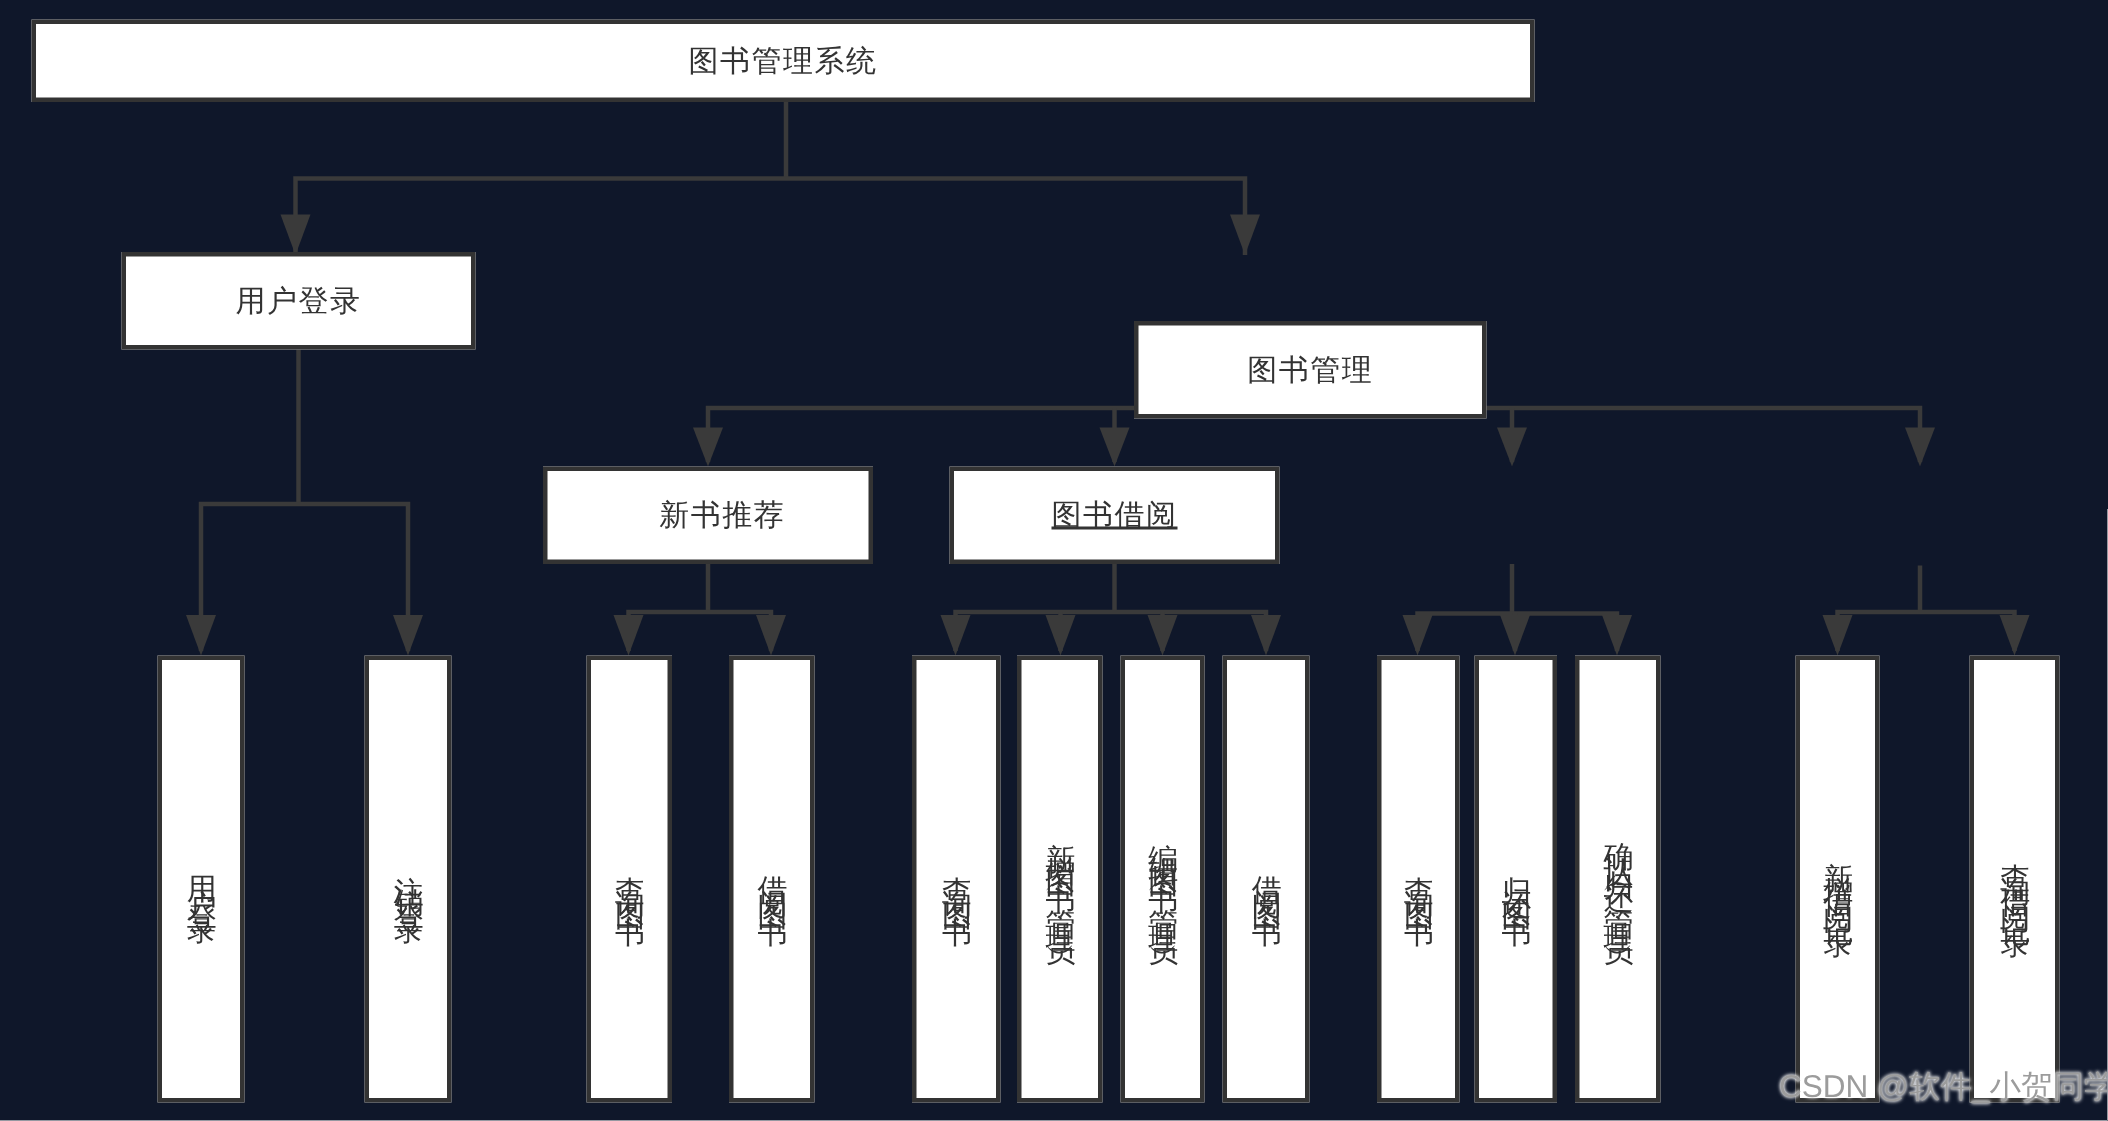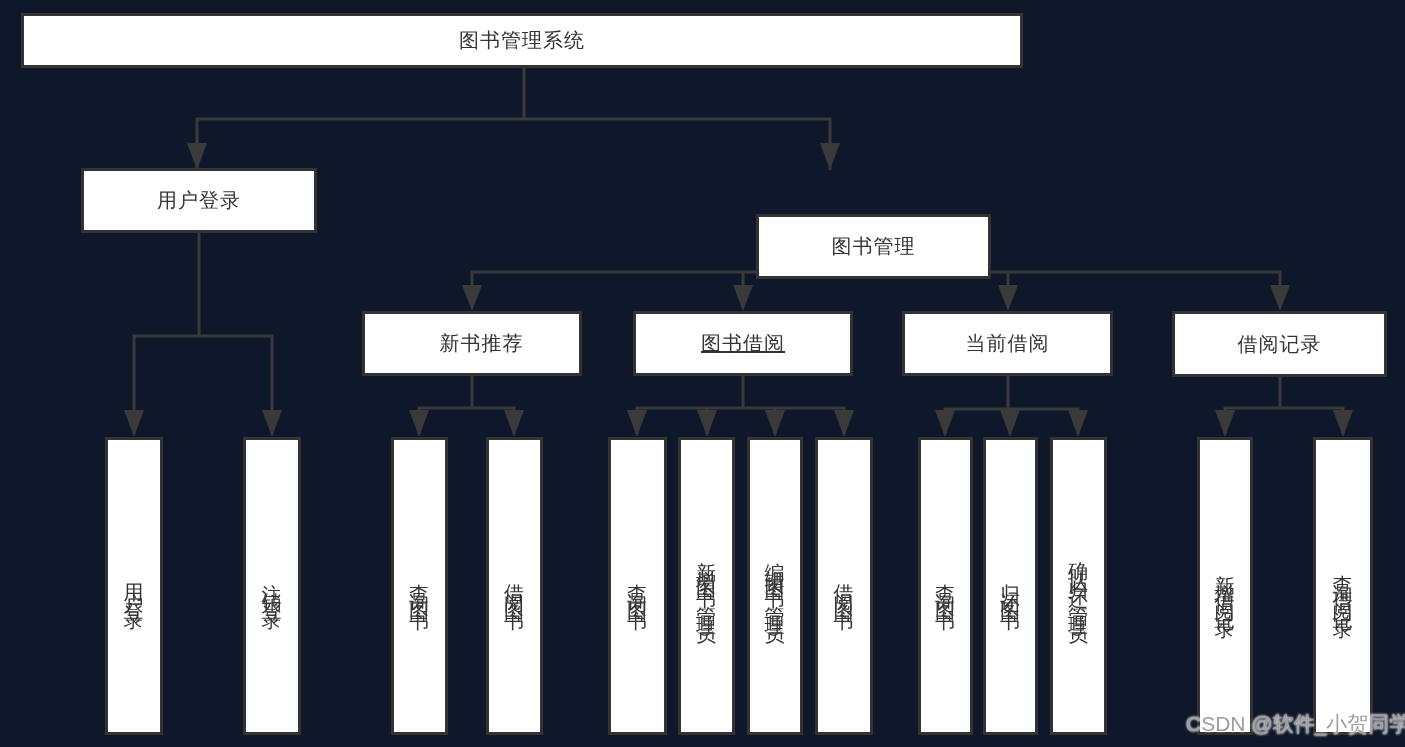--- a/index.html
+++ b/index.html
@@ -127,26 +127,20 @@
   <div class="node" style="left:756px; top:168px; width:235px; height:65px;margin-top:46px;">
     <span>图书管理</span>
   </div>
 
   <div class="node" style="left:362px; top:311px; width:220px; height:65px;padding-left:19px;">
     <span>新书推荐</span>
   </div>
   <div class="node" style="left:633px; top:311px; width:220px; height:65px;text-decoration:underline;">
     <span>图书借阅</span>
   </div>
-  <div class="node" style="left:902px; top:311px; width:211px; height:65px;">
-    <span>当前借阅</span>
-  </div>
-  <div class="node" style="left:1172px; top:311px; width:215px; height:66px;">
-    <span>借阅记录</span>
-  </div>
 
   <div class="node node-vertical" style="left:105px; top:437px; width:58px; height:298px;">
     <span>用户登录</span>
   </div>
   <div class="node node-vertical" style="left:243px; top:437px; width:58px; height:298px;">
     <span>注销登录</span>
   </div>
 
   <div class="node node-vertical" style="left:391px; top:437px; width:57px; height:298px;">
     <span>查询图书</span>

